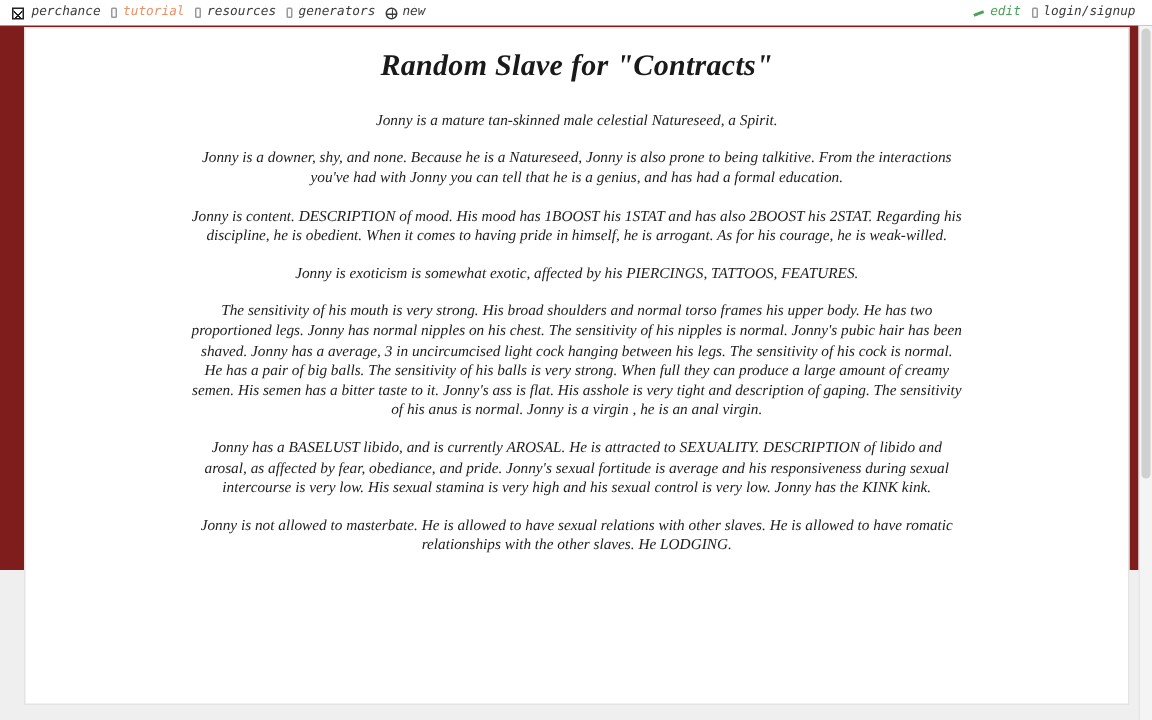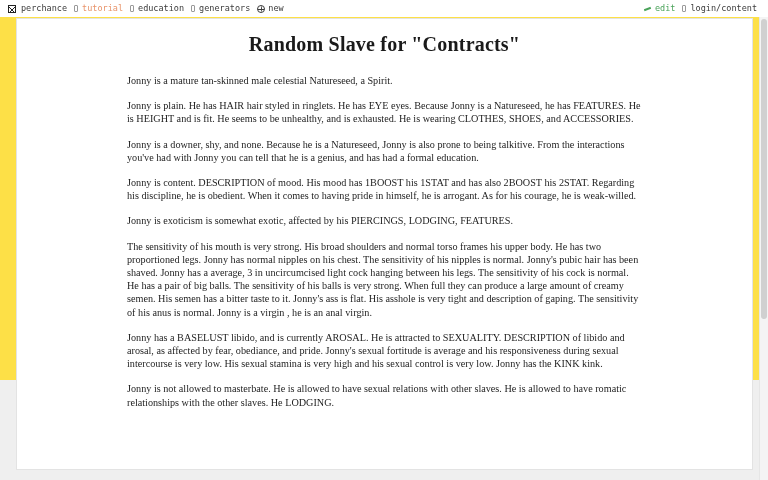--- a/index.html
+++ b/index.html
@@ -9,21 +9,22 @@
     height: 480px;
     overflow: hidden;
     background: #efefef;
     font-family: "Liberation Sans", sans-serif;
   }
 
   #app {
     position: relative;
     width: 768px;
     height: 380px;
-    background: #fde047;
+    background: #7f1d1d;
+    font-style: italic;
   }
 
   
   .topnav {
     position: absolute;
     left: 0;
     top: 0;
     width: 768px;
     height: 17px;
     background: #ffffff;
@@ -141,21 +142,21 @@
     letter-spacing: .2px;
   }
 
   .body-text {
     font-family: "Liberation Serif", serif;
     font-size: 10.2px;
     line-height: 13.2px;
     color: #1d1d1d;
     margin: 0;
     padding: 18px 110px 0 110px;
-    text-align: left;
+    text-align: center;
   }
   .body-text p {
     margin: 0 0 12px 0;
   }
   .body-text p:last-child { margin-bottom: 0; }
 
   
   .scrollbar {
     position: absolute;
     right: 0;
@@ -190,56 +191,55 @@
       </a>
 
 
       <a class="nav-item accent">
         <span class="bar-glyph"></span>
         <span>tutorial</span>
       </a>
 
       <a class="nav-item">
         <span class="bar-glyph"></span>
-        <span>education</span>
+        <span>resources</span>
       </a>
 
       <a class="nav-item">
         <span class="bar-glyph"></span>
         <span>generators</span>
       </a>
 
       <a class="nav-item">
         <span class="globe-glyph"></span>
         <span>new</span>
       </a>
     </div>
 
     <div class="nav-right">
       <a class="nav-item green">
         <span class="pencil-glyph"></span>
         <span>edit</span>
       </a>
       <a class="nav-item">
         <span class="bar-glyph"></span>
-        <span>login/content</span>
+        <span>login/signup</span>
       </a>
     </div>
   </div>
 
   <div class="card">
 
     <h1 class="page-title">Random Slave for "Contracts"</h1>
 
     <div class="body-text">
       <p>Jonny is a mature tan-skinned male celestial Natureseed, a Spirit.</p>
-      <p>Jonny is plain. He has HAIR hair styled in ringlets. He has EYE eyes. Because Jonny is a Natureseed, he has FEATURES. He is HEIGHT and is fit. He seems to be unhealthy, and is exhausted. He is wearing CLOTHES, SHOES, and ACCESSORIES.</p>
       <p>Jonny is a downer, shy, and none. Because he is a Natureseed, Jonny is also prone to being talkitive. From the interactions you've had with Jonny you can tell that he is a genius, and has had a formal education.</p>
       <p>Jonny is content. DESCRIPTION of mood. His mood has 1BOOST his 1STAT and has also 2BOOST his 2STAT. Regarding his discipline, he is obedient. When it comes to having pride in himself, he is arrogant. As for his courage, he is weak-willed.</p>
-      <p>Jonny is exoticism is somewhat exotic, affected by his PIERCINGS, LODGING, FEATURES.</p>
+      <p>Jonny is exoticism is somewhat exotic, affected by his PIERCINGS, TATTOOS, FEATURES.</p>
       <p>The sensitivity of his mouth is very strong. His broad shoulders and normal torso frames his upper body. He has two proportioned legs. Jonny has normal nipples on his chest. The sensitivity of his nipples is normal. Jonny's pubic hair has been shaved. Jonny has a average, 3 in uncircumcised light cock hanging between his legs. The sensitivity of his cock is normal. He has a pair of big balls. The sensitivity of his balls is very strong. When full they can produce a large amount of creamy semen. His semen has a bitter taste to it. Jonny's ass is flat. His asshole is very tight and description of gaping. The sensitivity of his anus is normal. Jonny is a virgin , he is an anal virgin.</p>
       <p>Jonny has a BASELUST libido, and is currently AROSAL. He is attracted to SEXUALITY. DESCRIPTION of libido and arosal, as affected by fear, obediance, and pride. Jonny's sexual fortitude is average and his responsiveness during sexual intercourse is very low. His sexual stamina is very high and his sexual control is very low. Jonny has the KINK kink.</p>
       <p>Jonny is not allowed to masterbate. He is allowed to have sexual relations with other slaves. He is allowed to have romatic relationships with the other slaves. He LODGING.</p>
 
     </div>
   </div>
 
   <div class="scrollbar">
     <div class="scroll-thumb"></div>
   </div>

